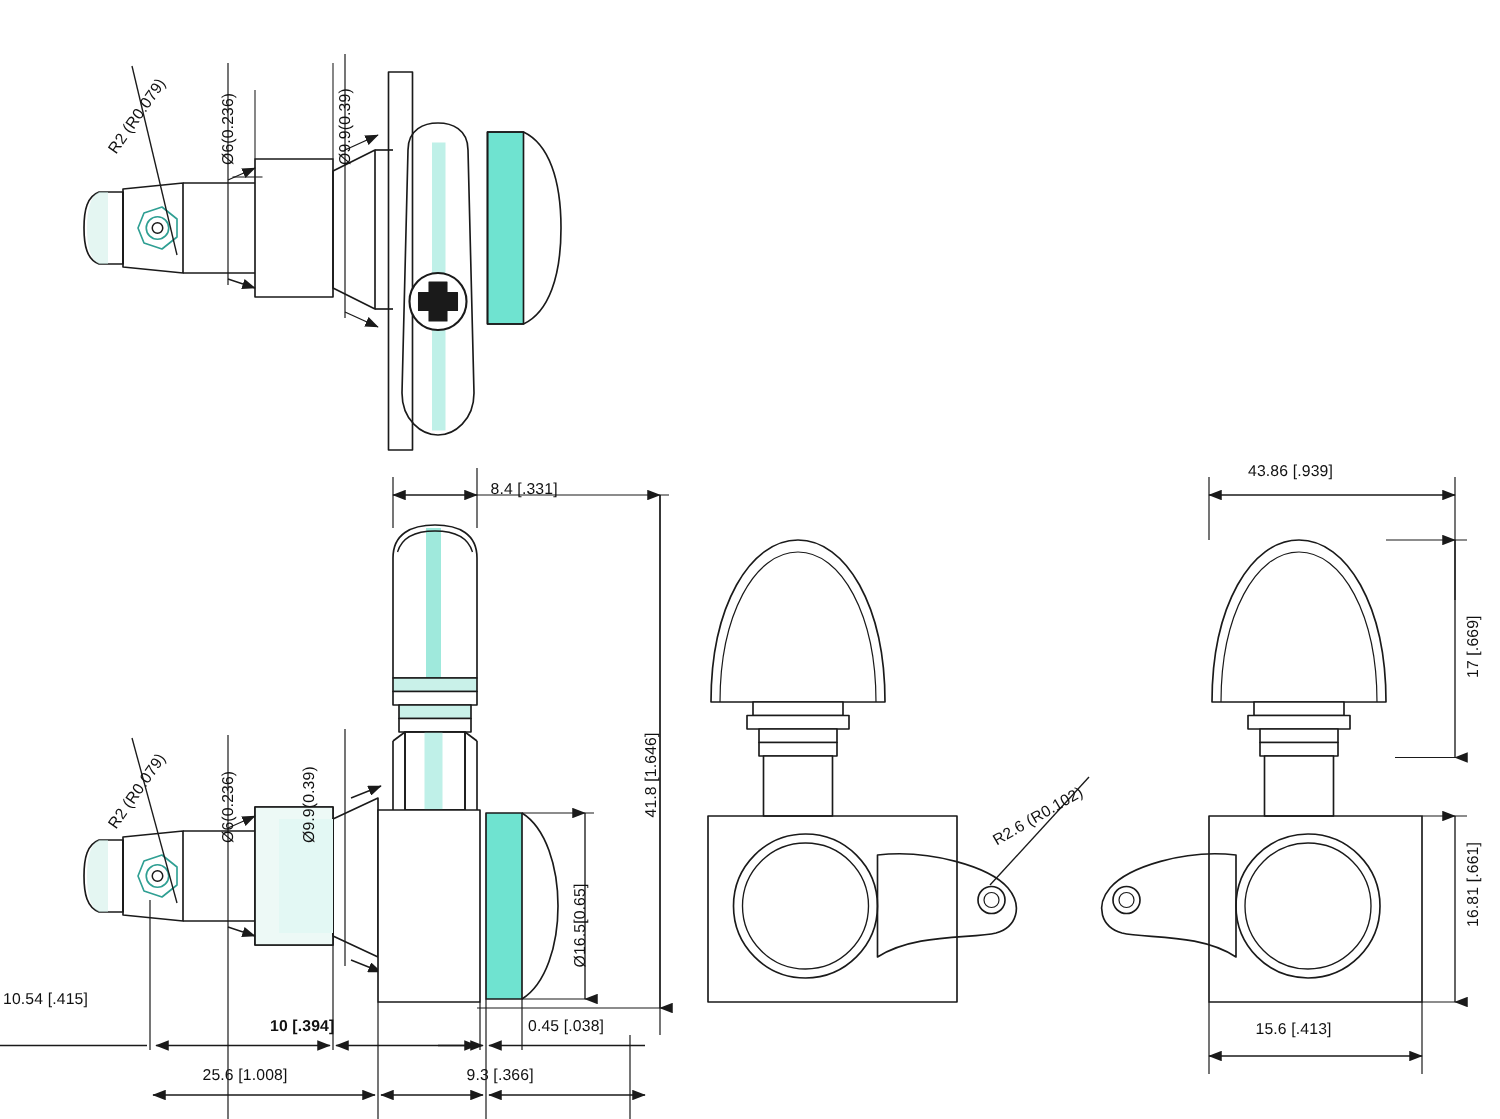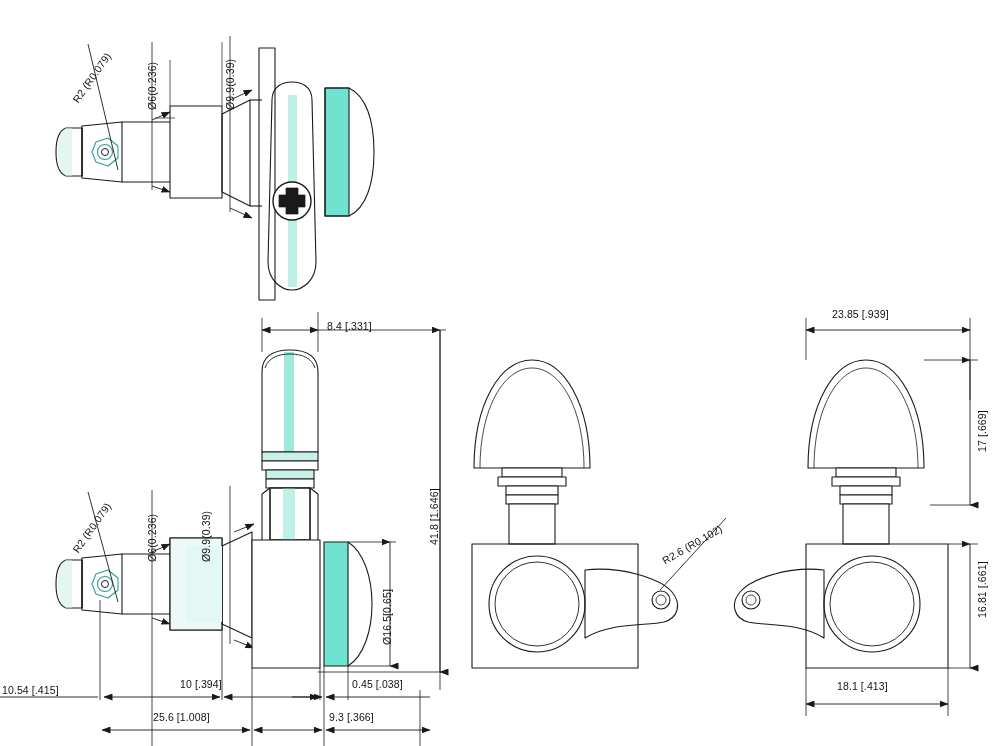--- a/index.html
+++ b/index.html
@@ -300,25 +300,25 @@
 <div class="dimtxt rot90" style="left:224px;top:110px;">Ø9.9(0.39)</div>
 
 <div class="dimtxt rot-lead" style="left:70px;top:548px;">R2 (R0.079)</div>
 <div class="dimtxt rot90" style="left:146px;top:562px;">Ø6(0.236)</div>
 <div class="dimtxt rot90" style="left:200px;top:562px;">Ø9.9(0.39)</div>
 
 <div class="dimtxt" style="left:327px;top:320px;">8.4 [.331]</div>
 <div class="dimtxt rot90" style="left:428px;top:545px;">41.8 [1.646]</div>
 <div class="dimtxt rot90" style="left:381px;top:645px;">Ø16.5[0.65]</div>
 
-<div class="dimtxt" style="left:2px;top:684px;">10.54 [.415]</div>
-<div class="dimtxt" style="left:180px;top:678px;">10 [.394]</div>
+<div class="dimtxt" style="left:2px;top:660px;">10.54 [.415]</div>
+<div class="dimtxt" style="left:180px;top:678px;font-weight:bold;">10 [.394]</div>
 <div class="dimtxt" style="left:352px;top:678px;">0.45 [.038]</div>
 
-<div class="dimtxt" style="left:153px;top:711px;">25.6 [1.008]</div>
-<div class="dimtxt" style="left:329px;top:711px;">9.3 [.366]</div>
+<div class="dimtxt" style="left:135px;top:711px;">25.6 [1.008]</div>
+<div class="dimtxt" style="left:311px;top:711px;">9.3 [.366]</div>
 
 <div class="dimtxt rot-lead2" style="left:660px;top:556px;">R2.6 (R0.102)</div>
 
-<div class="dimtxt" style="left:832px;top:308px;">23.85 [.939]</div>
+<div class="dimtxt" style="left:832px;top:308px;">43.86 [.939]</div>
 <div class="dimtxt rot90" style="left:976px;top:452px;">17 [.669]</div>
 <div class="dimtxt rot90" style="left:976px;top:618px;">16.81 [.661]</div>
-<div class="dimtxt" style="left:837px;top:680px;">18.1 [.413]</div>
+<div class="dimtxt" style="left:837px;top:680px;">15.6 [.413]</div>
 
 </body></html>

